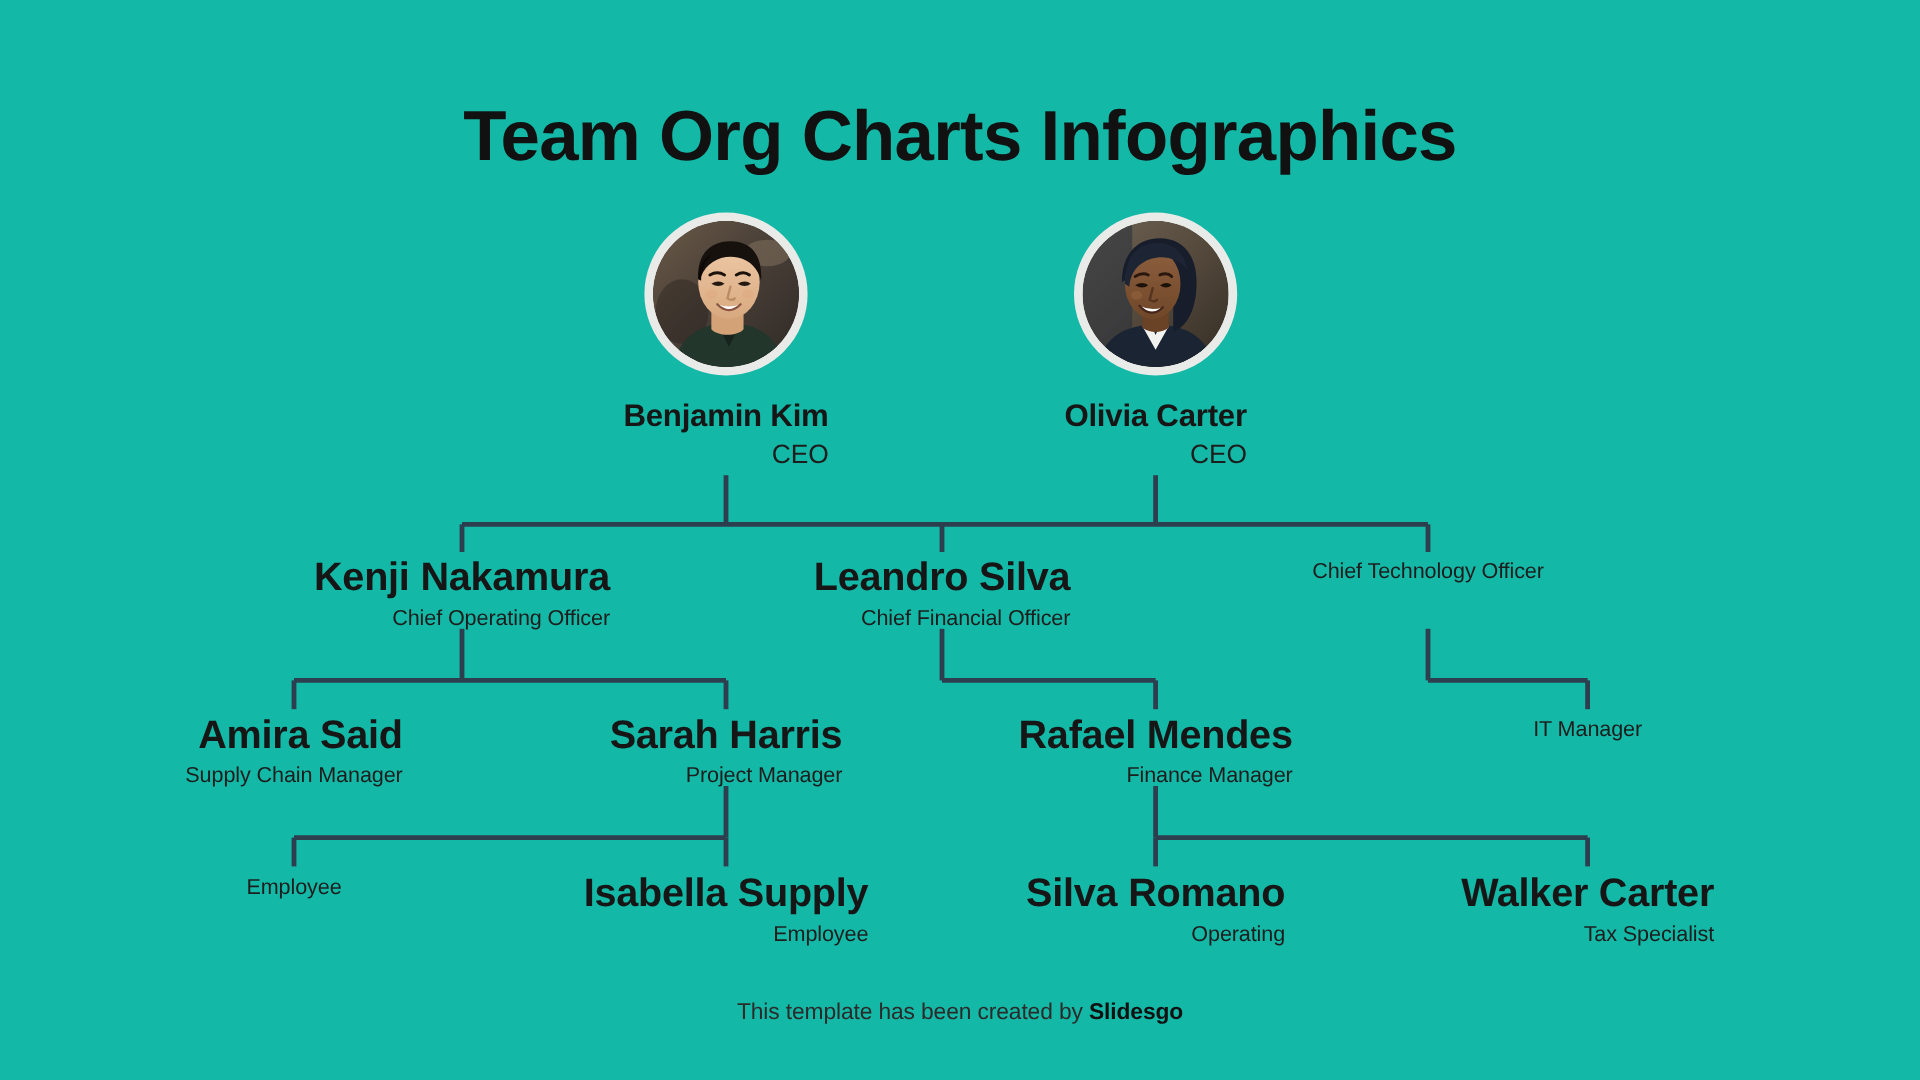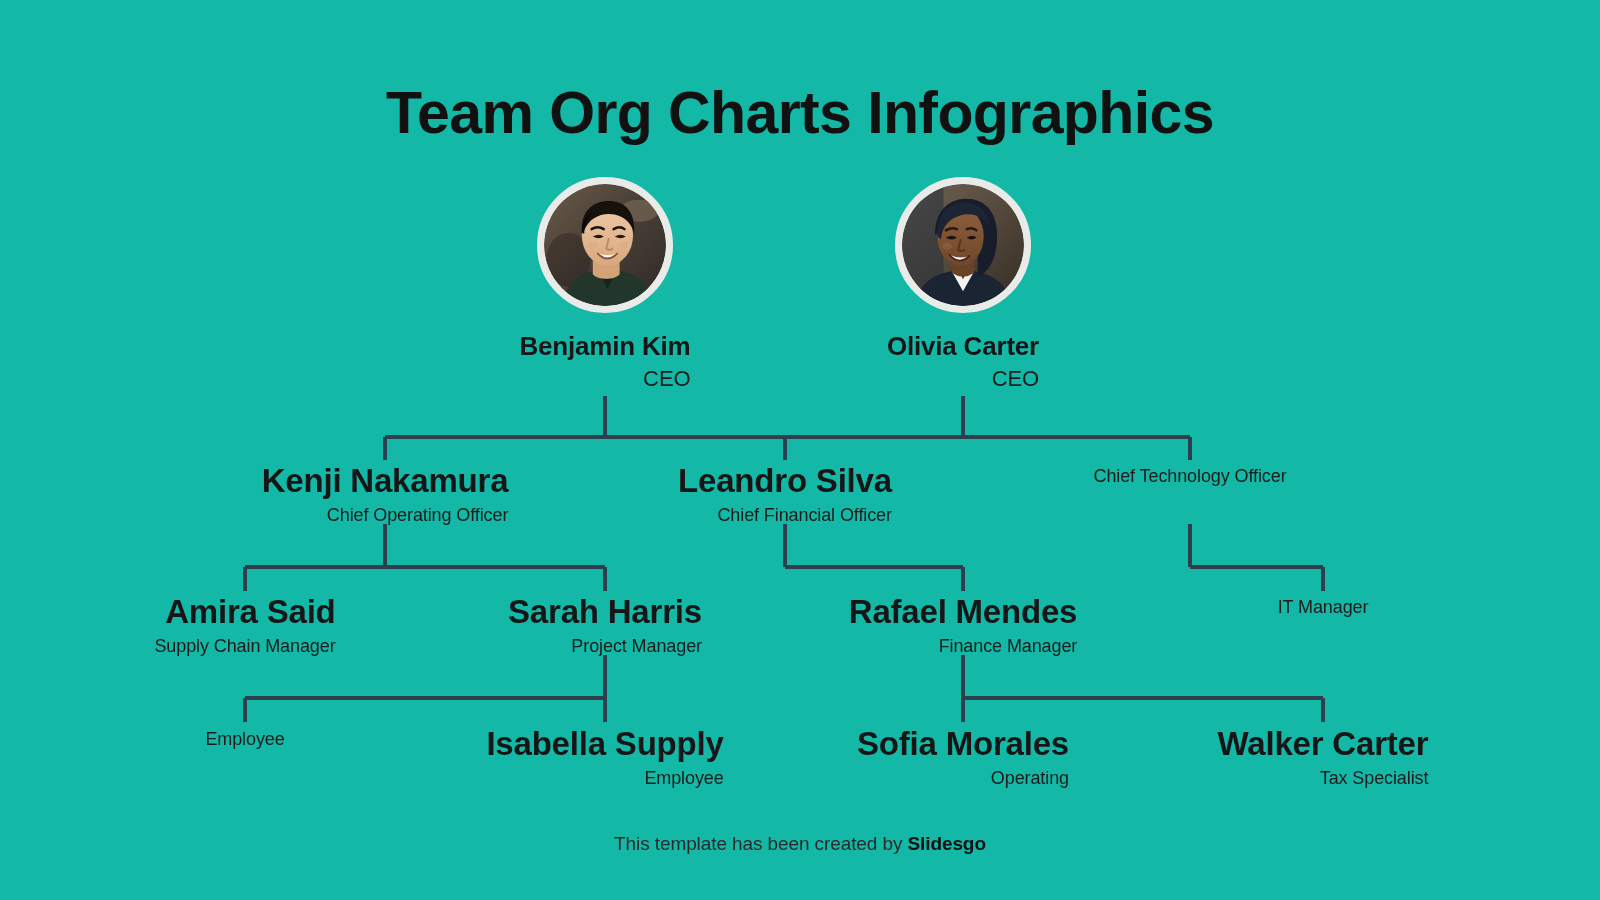--- a/index.html
+++ b/index.html
@@ -278,21 +278,21 @@
   </div>
 
   <div class="node" style="left:245px; top:725px;">
     <div class="role">Employee</div>
   </div>
   <div class="node" style="left:605px; top:725px;">
     <div class="name">Isabella Supply</div>
     <div class="role">Employee</div>
   </div>
   <div class="node" style="left:963px; top:725px;">
-    <div class="name">Sofia Morales</div>
+    <div class="name">Silva Romano</div>
     <div class="role">Operating</div>
   </div>
   <div class="node" style="left:1323px; top:725px;">
     <div class="name">Walker Carter</div>
     <div class="role">Tax Specialist</div>
   </div>
 
   <div id="footer"><span>This template has been created by </span><span class="brand">Slidesgo</span></div>
 
 </div>

